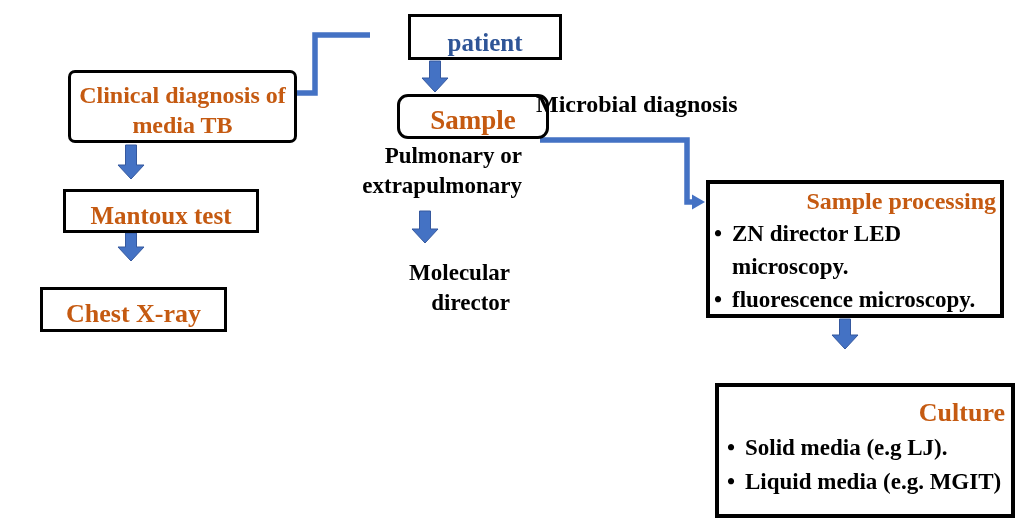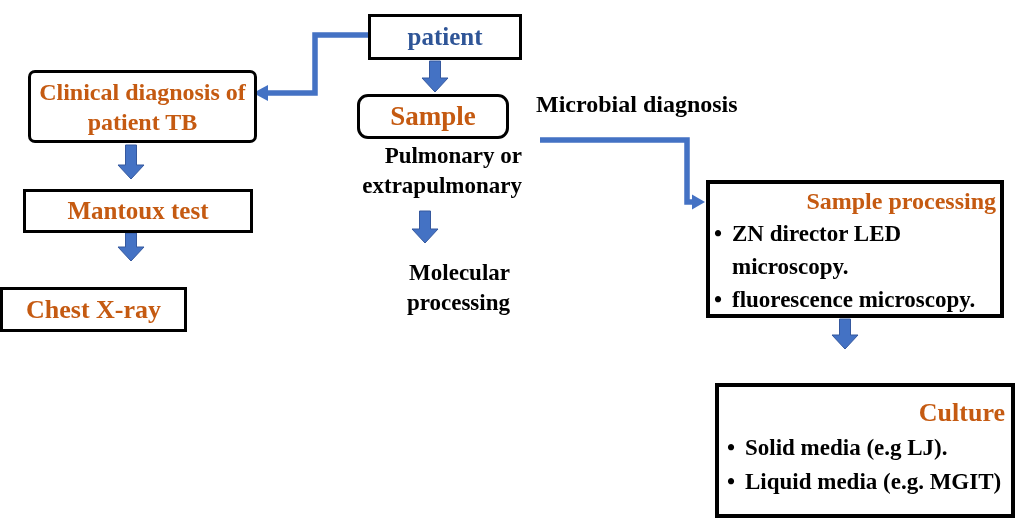--- a/index.html
+++ b/index.html
@@ -20,30 +20,31 @@
     position:absolute; left:0; top:0; width:1024px; height:531px;
     pointer-events:none;
   }
   .conn{stroke:var(--accent-blue); stroke-width:5.5; fill:none; stroke-linejoin:miter;}
   .conn-head{fill:var(--accent-blue);}
   .block-arrow{fill:var(--accent-blue); stroke:#35589E; stroke-width:1;}
 
   .node{
     position:absolute; background:var(--paper);
     border:3px solid var(--ink);
-    display:flex; flex-direction:column; align-items:center; justify-content:center;
+    display:flex; flex-direction:column; align-items:center; justify-content:flex-end;
     text-align:center;
+    margin-left:40px;
   }
   .node .line{display:block;}
 
   .node-patient{left:368px; top:14px; width:154px; height:46px;
     color:var(--patient-blue); font-size:25px;}
   .node-clinical{left:28px; top:70px; width:229px; height:73px;
     color:var(--heading-orange); font-size:24px; line-height:30px;border-radius:7px;}
-  .node-mantoux{left:23px; top:189px; width:230px; height:44px;
+  .node-mantoux{left:23px; top:189px; width:196px; height:44px;
     color:var(--heading-orange); font-size:25px;}
   .node-chest{left:0; top:287px; width:187px; height:45px;
     color:var(--heading-orange); font-size:26px;}
   .node-sample{left:357px; top:94px; width:152px; height:45px;
     color:var(--heading-orange); font-size:27px;border-radius:11px;}
 
   .free-label{position:absolute; text-align:right; color:var(--ink);}
   .label-sample-type{left:338px; top:141px; width:184px; font-size:23px; line-height:30px;}
   .label-molecular{left:350px; top:258px; width:160px; font-size:23px; line-height:30px;}
   .label-microbial{left:536px; top:91px; font-size:24px; white-space:nowrap; text-align:left;}
@@ -88,21 +89,21 @@
     <path class="block-arrow" d="M419.5,211 L430.5,211 L430.5,229 L438,229 L425,243 L412,229 L419.5,229 Z"></path>
     <path class="block-arrow" d="M839.5,319 L850.5,319 L850.5,335 L858,335 L845,349 L832,335 L839.5,335 Z"></path>
   </svg>
 
   <div class="node node-patient">
     <span class="line">patient</span>
   </div>
 
   <div class="node node-clinical">
     <span class="line">Clinical diagnosis of</span>
-    <span class="line">patient TB</span>
+    <span class="line">media TB</span>
   </div>
 
   <div class="node node-mantoux">
     <span class="line">Mantoux test</span>
   </div>
 
   <div class="node node-chest">
     <span class="line">Chest X-ray</span>
   </div>
 
@@ -110,21 +111,21 @@
     <span class="line">Sample</span>
   </div>
 
   <div class="free-label label-sample-type">
     <span class="line" style="display:block">Pulmonary or</span>
     <span class="line" style="display:block">extrapulmonary</span>
   </div>
 
   <div class="free-label label-molecular">
     <span class="line" style="display:block">Molecular</span>
-    <span class="line" style="display:block">processing</span>
+    <span class="line" style="display:block">director</span>
   </div>
 
   <div class="free-label label-microbial">Microbial diagnosis</div>
 
   <div class="panel panel-processing">
     <div class="panel-title">Sample processing</div>
     <div class="bullet-row">
       <span class="bullet-marker">•</span>
       <span class="bullet-text">
         <span class="line">ZN director LED</span>

